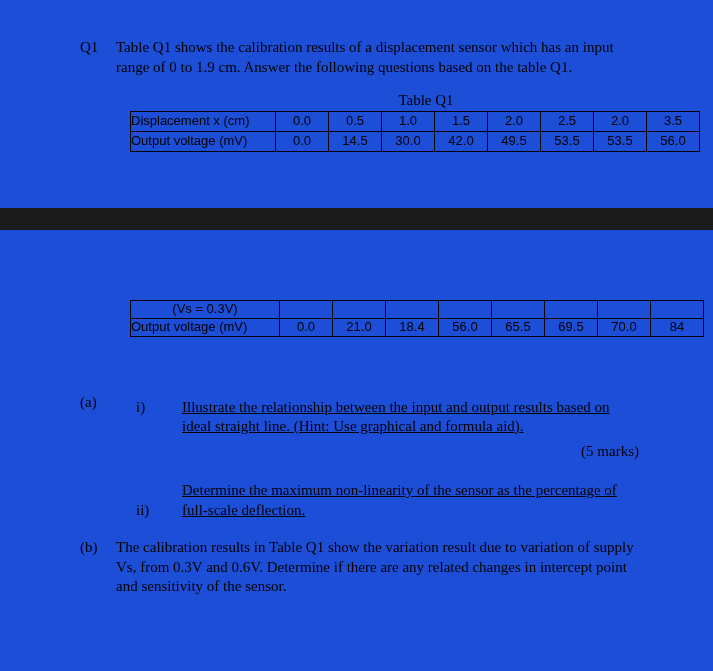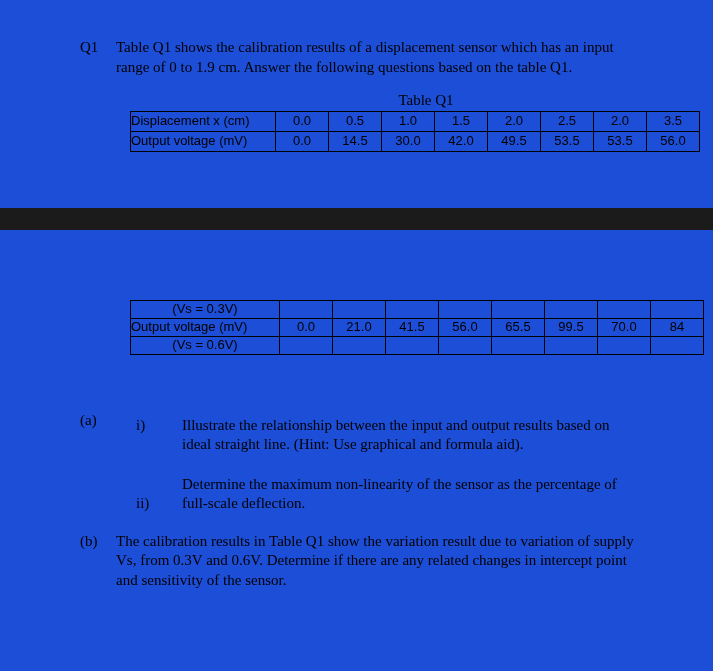--- a/index.html
+++ b/index.html
@@ -72,21 +72,21 @@
   .part + .part { margin-top: 18px; }
   .part-label { width: 36px; flex-shrink: 0; }
   .part-body { flex: 1; }
 
   .sub-item {
     display: flex;
     margin-left: 20px;
     margin-top: 5px;
   }
   .sub-label { width: 46px; flex-shrink: 0; }
-  .sub-body { flex: 1; }
+  .sub-body { flex: 1; text-decoration: underline; }
   .sub-item.second { margin-top: 20px; align-items: flex-end; }
 
   .marks {
     text-align: right;
     margin-top: 5px;
   }
 </style>
 </head>
 <body>
 
@@ -141,52 +141,42 @@
             <td class="val"></td>
             <td class="val"></td>
             <td class="val"></td>
             <td class="val"></td>
             <td class="val"></td>
           </tr>
           <tr>
             <td class="lbl">Output voltage (mV)</td>
             <td class="val">0.0</td>
             <td class="val">21.0</td>
-            <td class="val">41.5</td>
+            <td class="val">18.4</td>
             <td class="val">56.0</td>
             <td class="val">65.5</td>
-            <td class="val">99.5</td>
+            <td class="val">69.5</td>
             <td class="val">70.0</td>
             <td class="val">84</td>
-          </tr>
-          <tr>
-            <td class="lbl-center">(Vs = 0.6V)</td>
-            <td class="val"></td>
-            <td class="val"></td>
-            <td class="val"></td>
-            <td class="val"></td>
-            <td class="val"></td>
-            <td class="val"></td>
-            <td class="val"></td>
-            <td class="val"></td>
           </tr>
         </tbody>
       </table>
     </div>
 
     <div class="parts">
 
       <div class="part">
         <div class="part-label">(a)</div>
         <div class="part-body">
 
           <div class="sub-item">
             <div class="sub-label">i)</div>
             <div class="sub-body">Illustrate the relationship between the input and output results based on ideal straight line. (Hint: Use graphical and formula aid).</div>
           </div>
+          <div class="marks">(5 marks)</div>
 
           <div class="sub-item second">
             <div class="sub-label">ii)</div>
             <div class="sub-body">Determine the maximum non-linearity of the sensor as the percentage of full-scale deflection.</div>
           </div>
         </div>
       </div>
 
       <div class="part">
         <div class="part-label">(b)</div>

